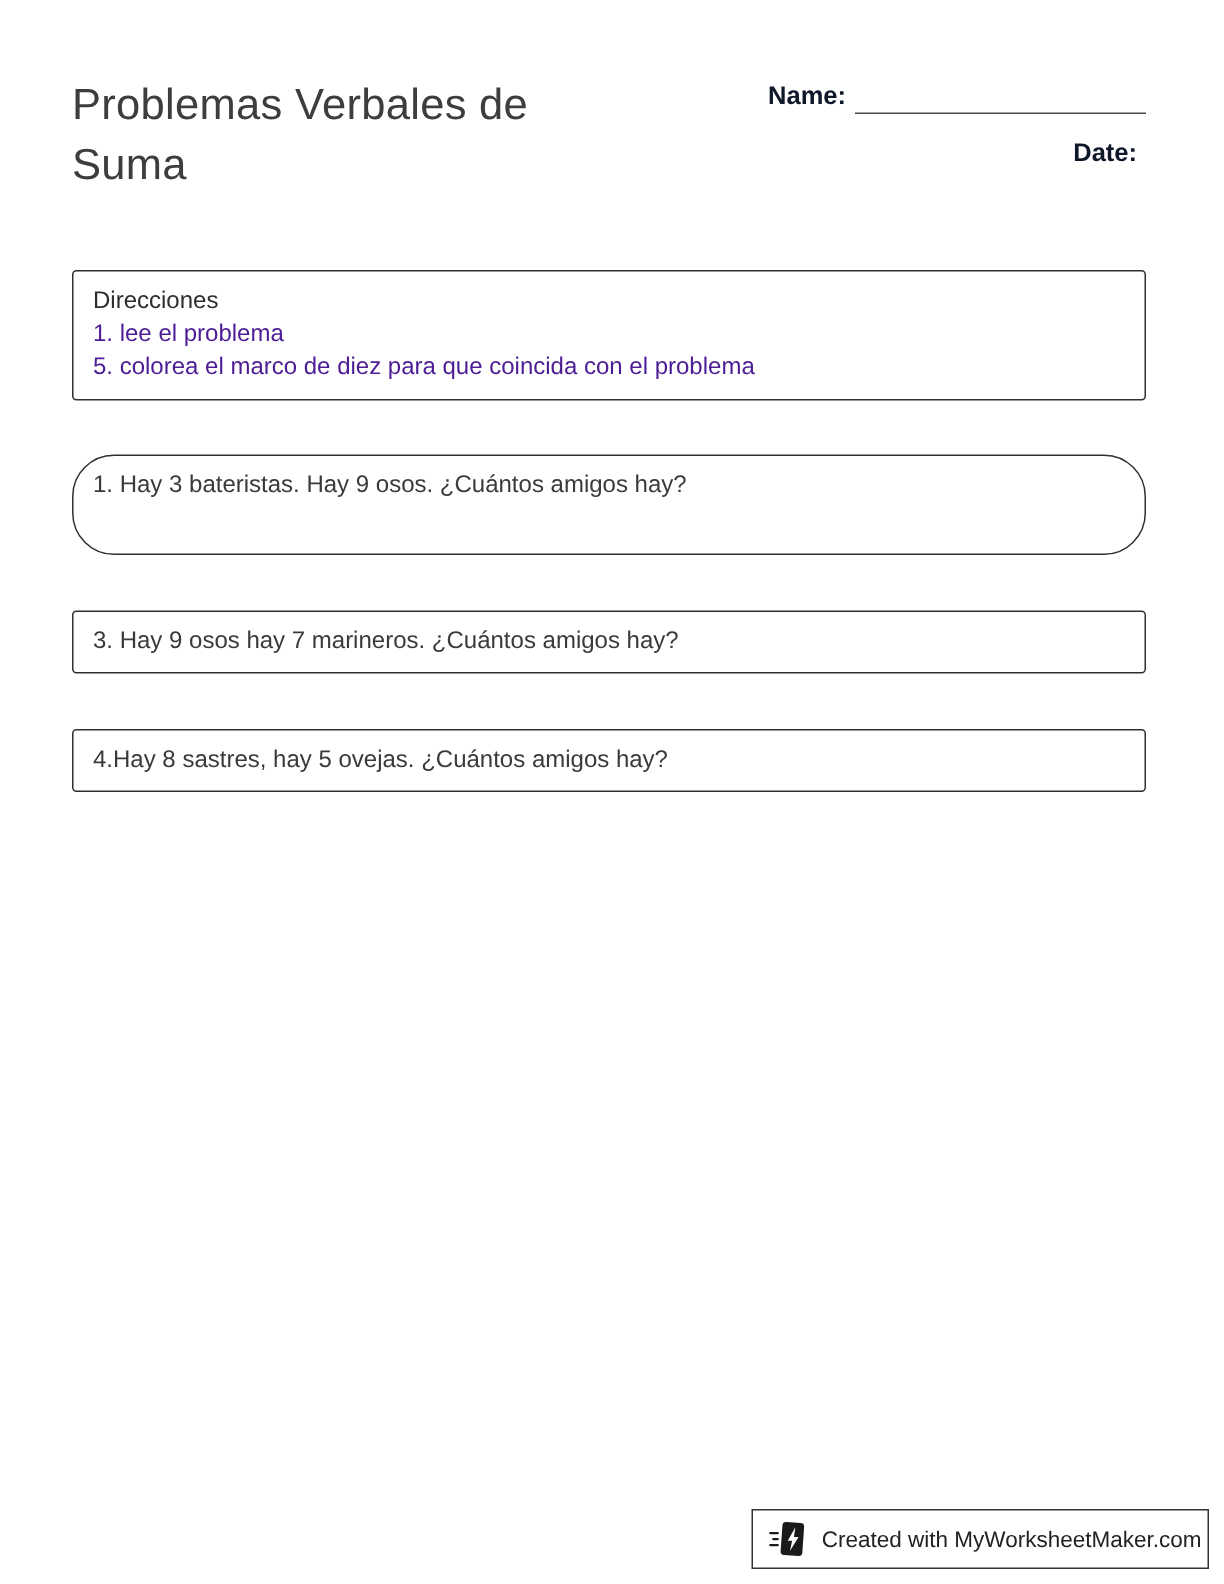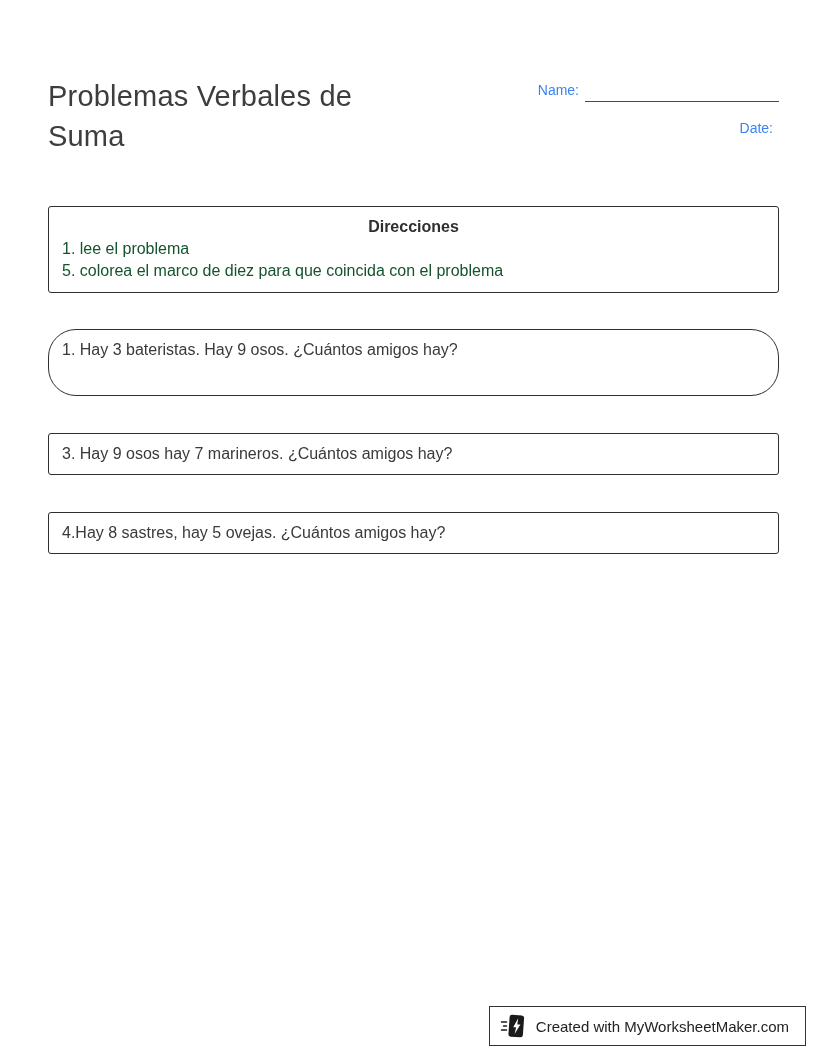--- a/index.html
+++ b/index.html
@@ -5,59 +5,60 @@
   * { margin: 0; padding: 0; box-sizing: border-box; }
   html, body { background: #ffffff; }
   body {
     width: 816px;
     height: 1056px;
     position: relative;
     font-family: "Liberation Sans", "DejaVu Sans", sans-serif;
     color: #383838;
     overflow: hidden;
   }
-  .content { padding: 48px 37px 0 48px; margin-top: 26px; }
+  .content { padding: 48px 52px 0 48px; }
 
   
   .header { display: flex; justify-content: space-between; margin-bottom: 50px; }
   .title {
     width: 345px;
     font-size: 29px;
     line-height: 40px;
     font-weight: 400;
     color: #3d3d3d;
     letter-spacing: 0.2px;
     margin-top: 2px;
   }
   .fields { width: 256px; margin-top: 4px; }
   .field-row { display: flex; align-items: flex-end; height: 24px; }
   .field-row + .field-row { margin-top: 14px; flex-direction: column; }
   .field-label {
     flex: 0 0 62px;
     text-align: right;
-    font-size: 14px;
+    font-size: 17px;
     line-height: 24px;
-    color: #3b82f6;
+    color: #0f172a;
     padding-right: 6px;
+    font-weight: bold;
   }
   .field-line { flex: 1; height: 22px; border-bottom: 1px solid #4a4a4a; }
 
   
   .box {
     border: 1px solid #2f2f2f;
     border-radius: 3px;
     background: #ffffff;
   }
   .directions-box {
     padding: 9px 13px 10px 13px;
     font-size: 16px;
     line-height: 22px;
   }
-  .directions-heading { font-weight: 700; color: #2e2e2e; text-align: center; }
-  .direction-step { color: #14532d; }
+  .directions-heading { font-weight: 400; color: #2e2e2e; }
+  .direction-step { color: #4c1d95; }
 
   .problem-box {
     margin-top: 37px;
     padding: 11px 13px;
     font-size: 16px;
     line-height: 18px;
     min-height: 42px;
     color: #3a3a3a;
   }
   .problem-box.first { margin-top: 36px; min-height: 67px; border-radius: 28px; }
@@ -66,21 +67,21 @@
   .footer-badge {
     position: absolute;
     right: 10px;
     bottom: 10px;
     height: 40px;
     border: 1px solid #333333;
     background: #ffffff;
     display: flex;
     align-items: center;
     gap: 8px;
-    padding: 0 16px 0 10px;
+    padding: 0 4px 0 10px;
   }
   .footer-badge .credit { font-size: 15px; color: #222222; white-space: nowrap; }
   .logo-icon { display: inline-flex; }
 </style>
 </head>
 <body>
 
 <div class="content">
 
   <div class="header">

